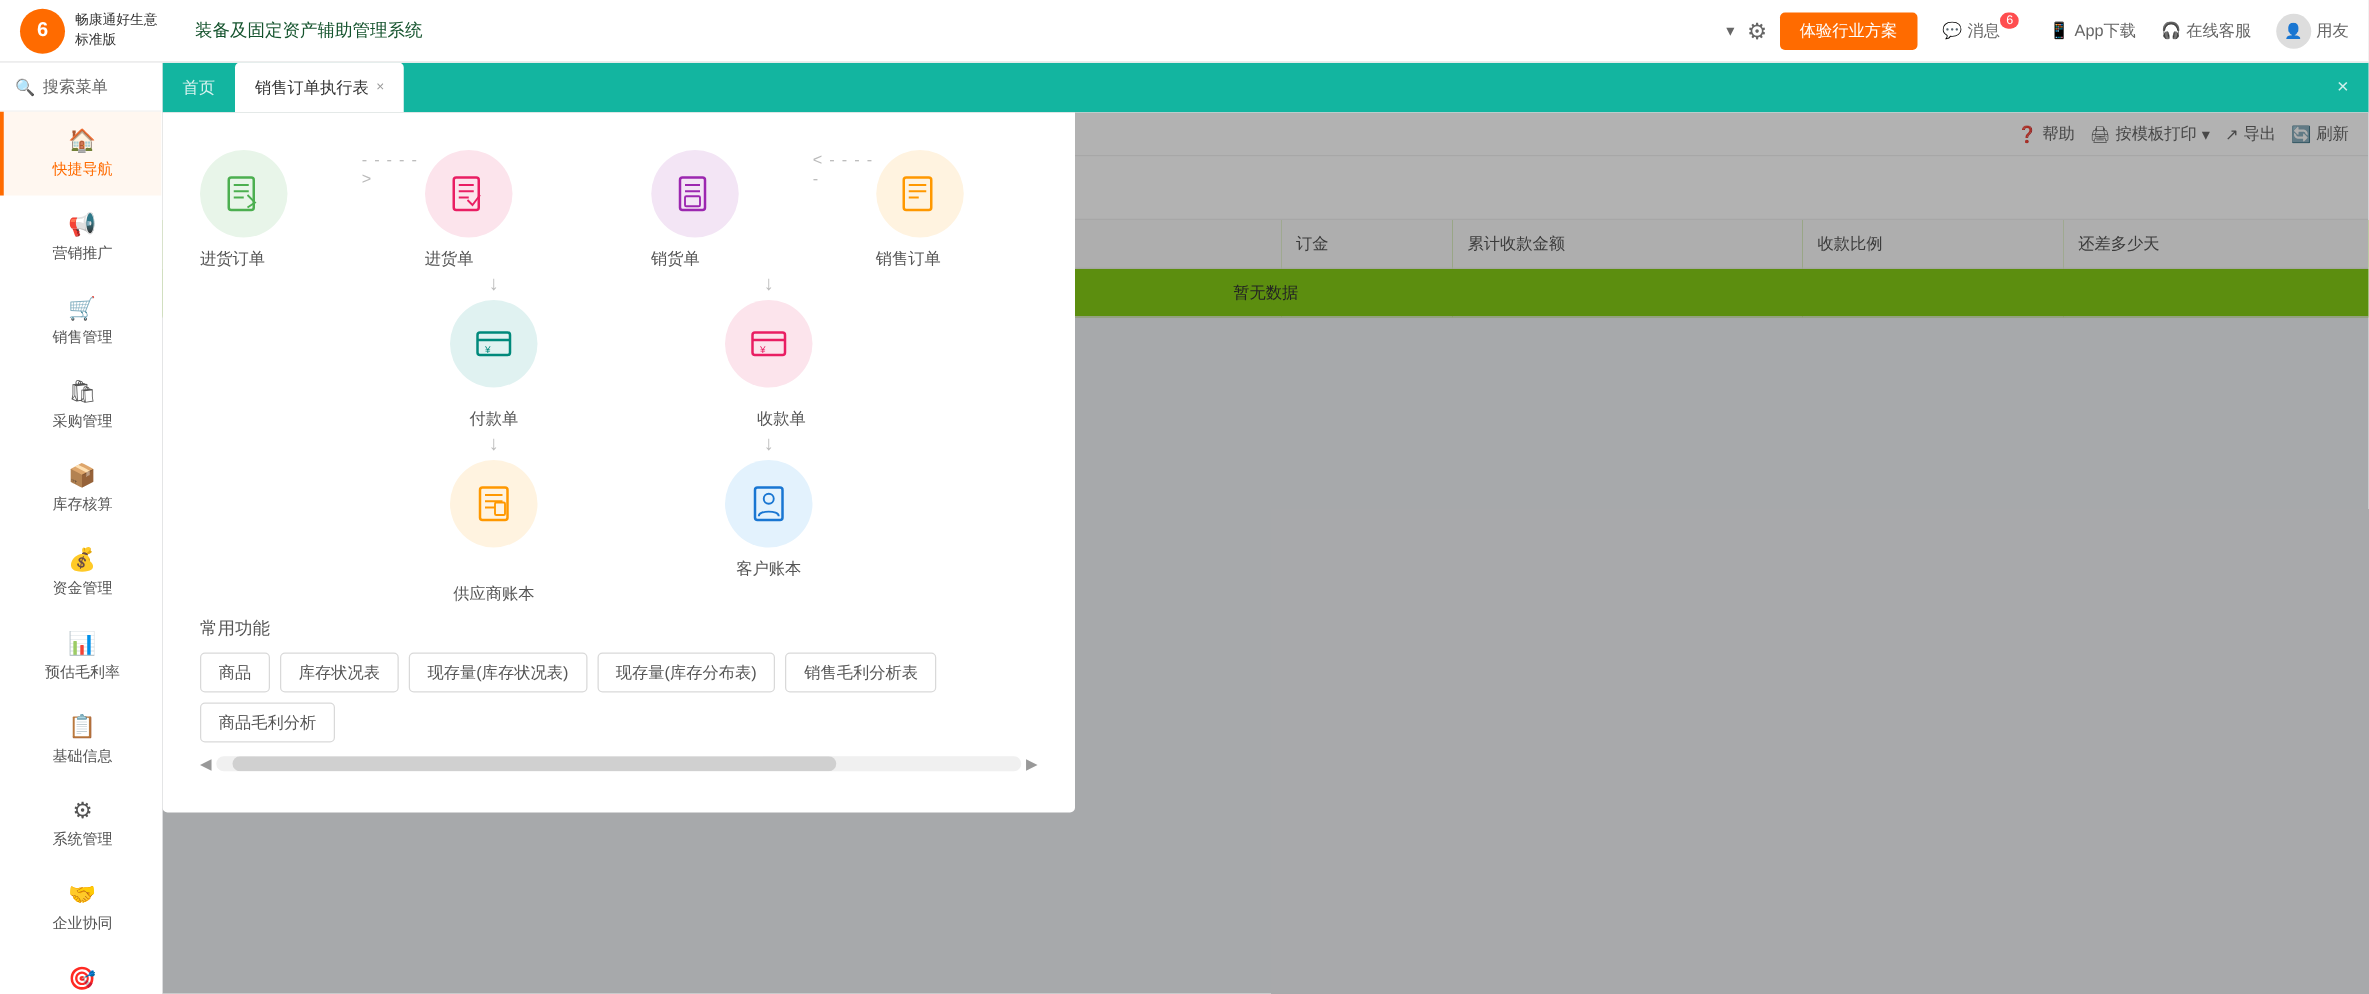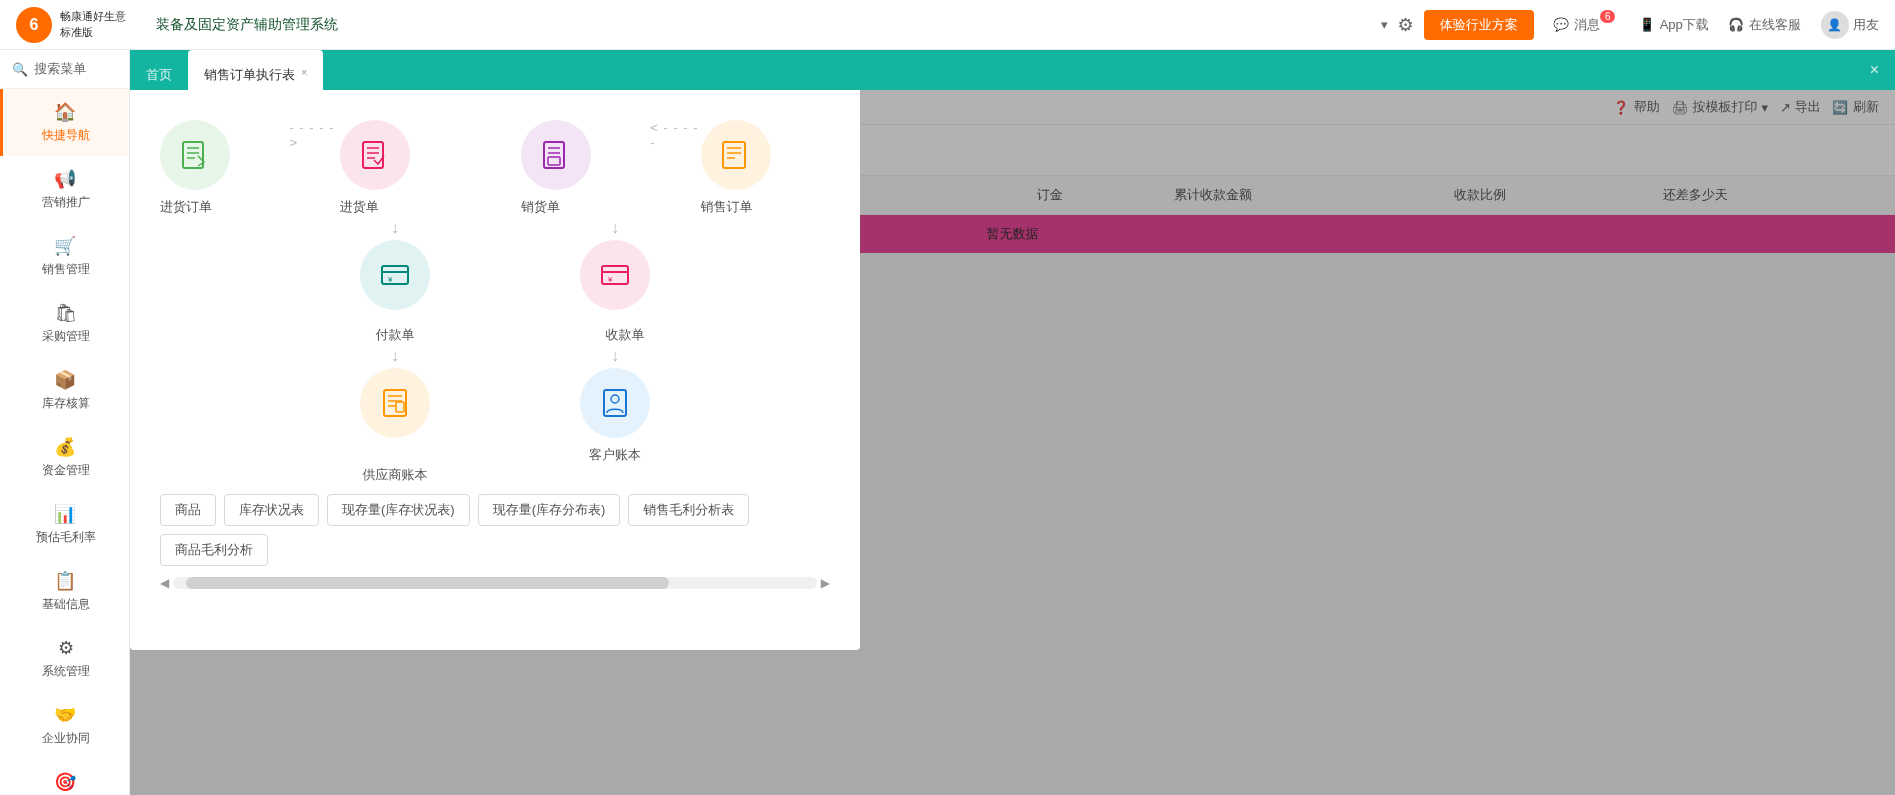--- a/index.html
+++ b/index.html
@@ -184,21 +184,21 @@
       display: flex;
       align-items: center;
       height: 40px;
       padding: 0 0;
     }
 
     .tab {
       padding: 16px 16px;
       height: 40px;
       display: flex;
-      align-items: flex-start;
+      align-items: center;
       font-size: 13px;
       cursor: pointer;
       color: rgba(255,255,255,0.85);
       gap: 6px;
     }
 
     .tab.home {
       background: transparent;
     }
 
@@ -291,21 +291,21 @@
       border: 1px solid #d9d9d9;
       padding: 4px 12px;
       border-radius: 4px;
       font-size: 12px;
       color: #666;
       cursor: pointer;
     }
 
     
     .data-table {
-      background: #ec4899;
+      background: #84cc16;
       width: 100%;
       border-collapse: collapse;
       font-size: 13px;
     }
 
     .data-table th {
       background: #fafafa;
       padding: 10px 12px;
       text-align: left;
       border-bottom: 1px solid #f0f0f0;
@@ -700,20 +700,21 @@
                   <rect x="6" y="4" width="22" height="26" rx="2" stroke="#1976d2" stroke-width="2" fill="none"></rect>
                   <circle cx="17" cy="13" r="4" stroke="#1976d2" stroke-width="1.5" fill="none"></circle>
                   <path d="M9 27 C9 22 25 22 25 27" stroke="#1976d2" stroke-width="1.5" fill="none"></path>
                 </svg>
               </div>
               <span class="flow-label" style="margin-top:0;">客户账本</span>
             </div>
           </div>
 
           <div class="common-functions">
+            <div class="common-title">常用功能</div>
             <div class="func-buttons-row">
               <button class="func-btn">商品</button>
               <button class="func-btn">库存状况表</button>
               <button class="func-btn">现存量(库存状况表)</button>
               <button class="func-btn">现存量(库存分布表)</button>
               <button class="func-btn">销售毛利分析表</button>
               <button class="func-btn">商品毛利分析</button>
             </div>
           </div>
 

